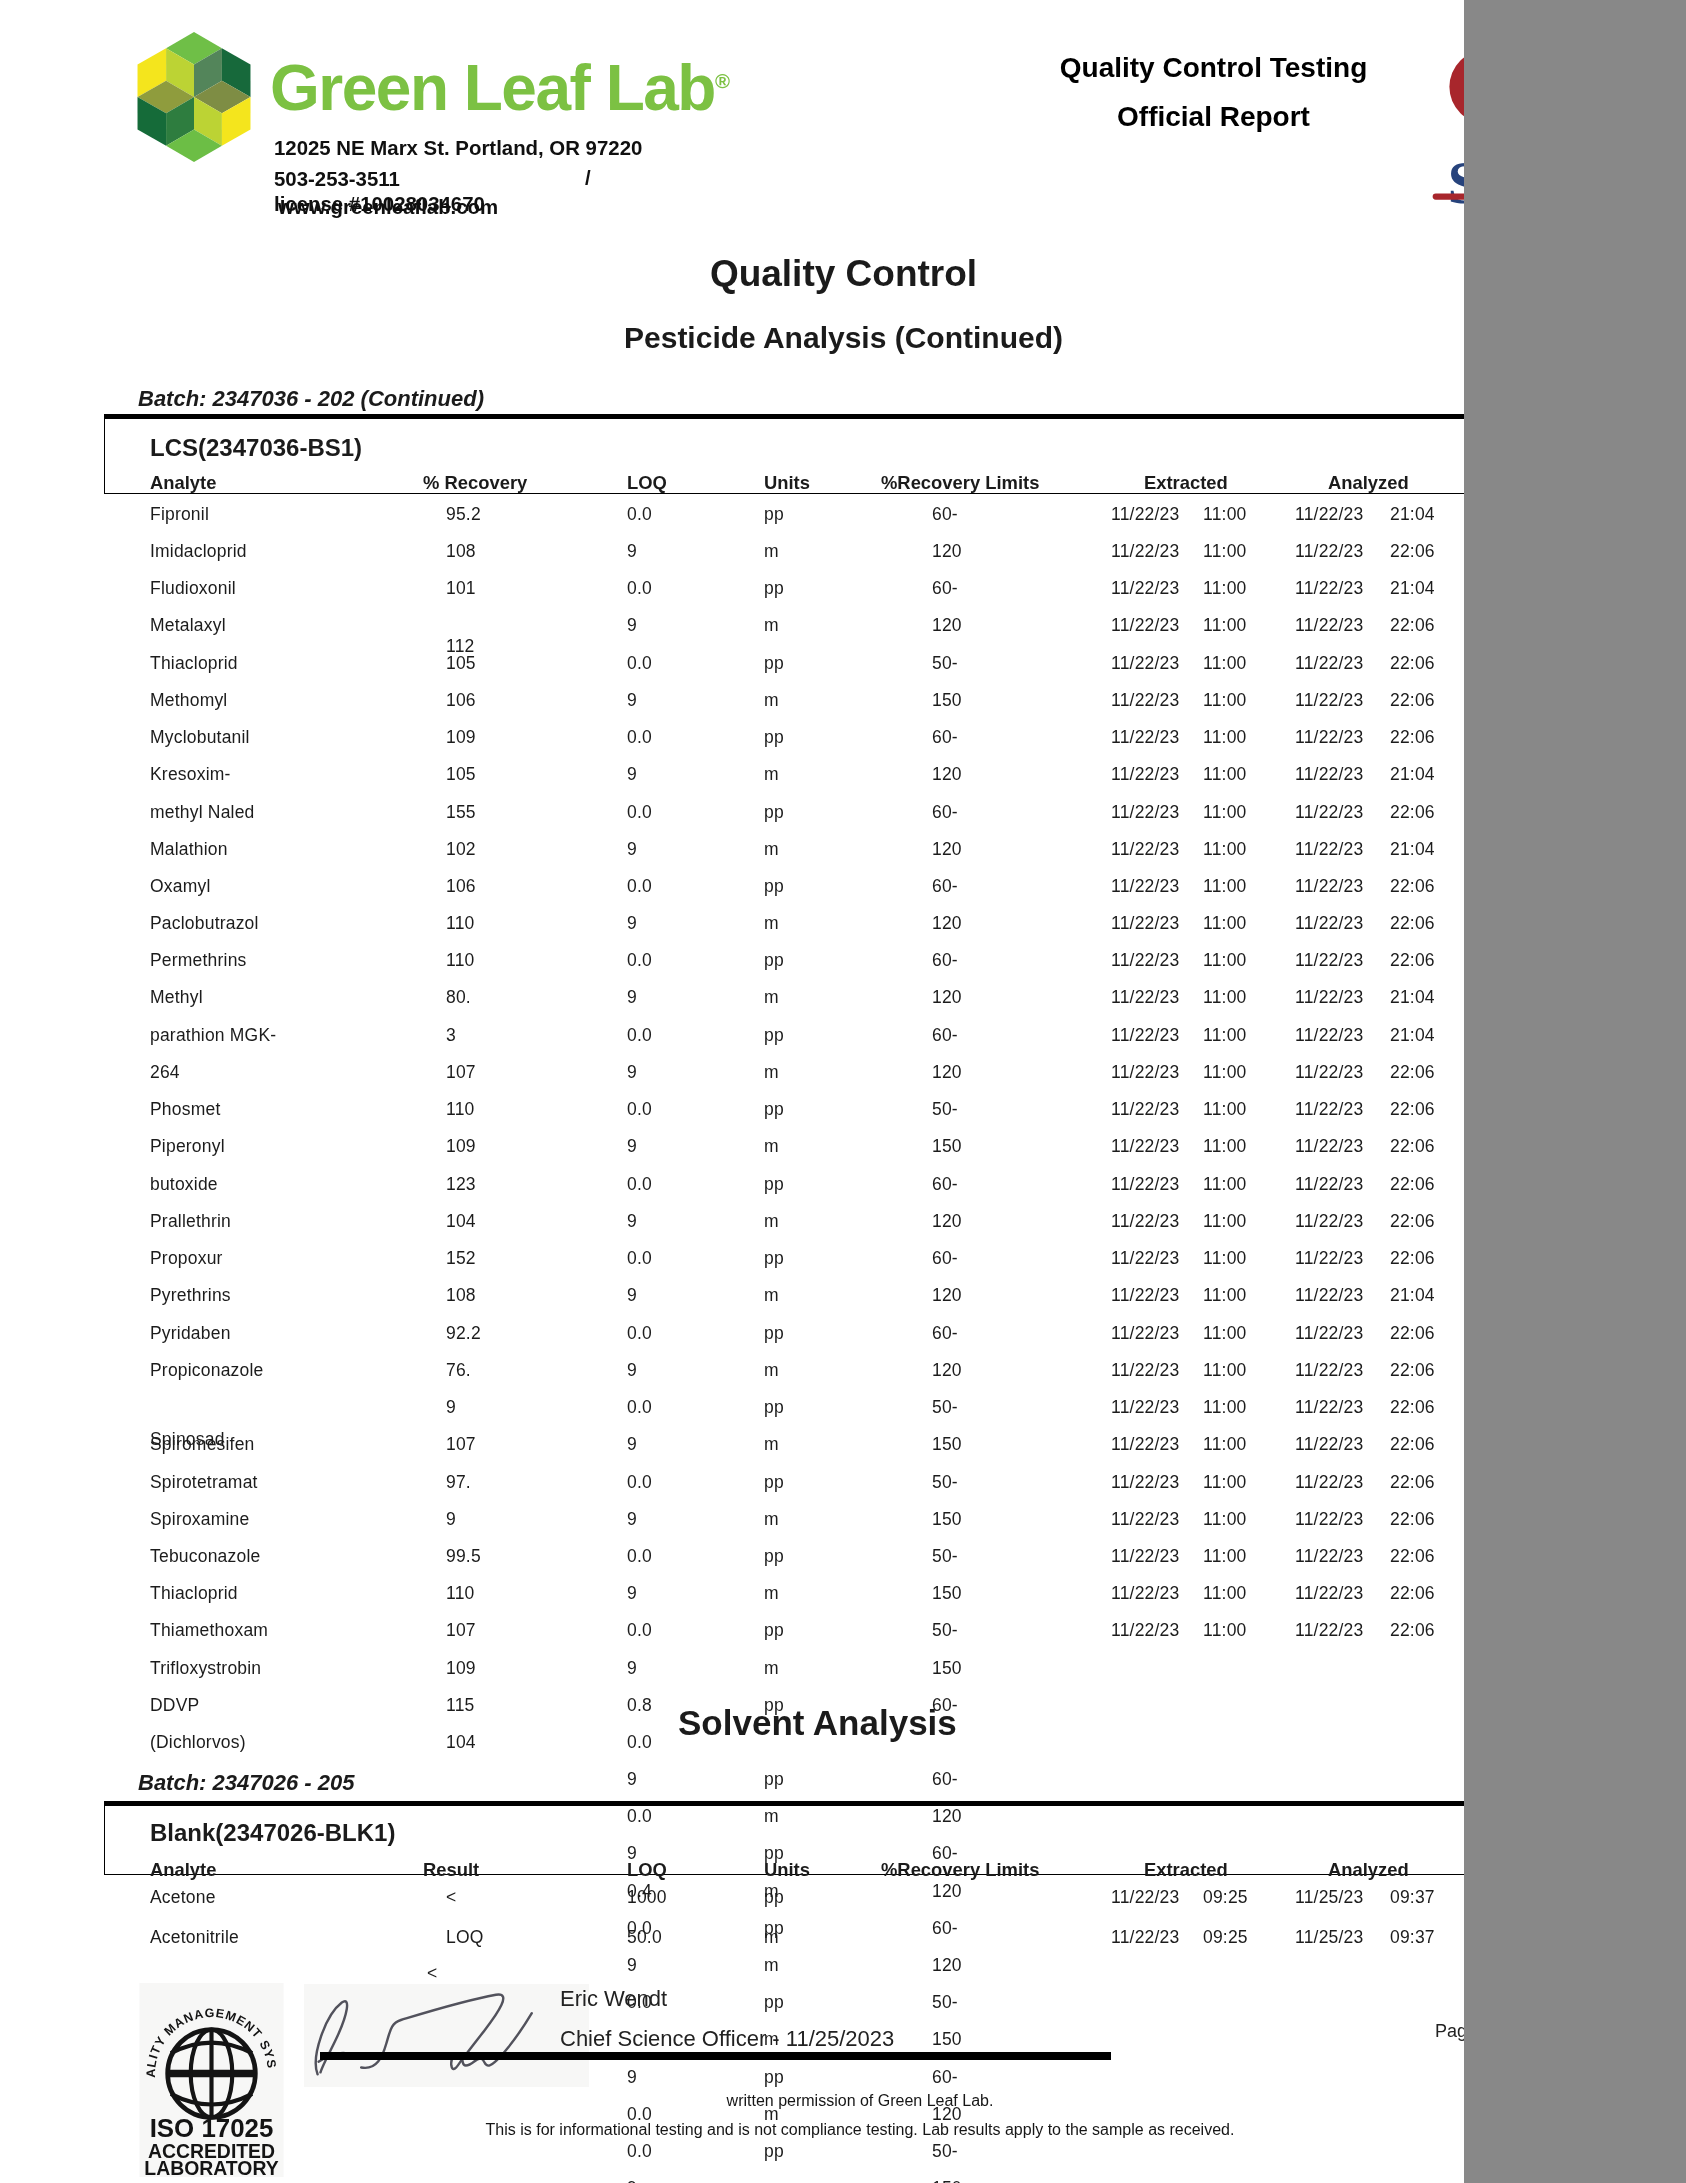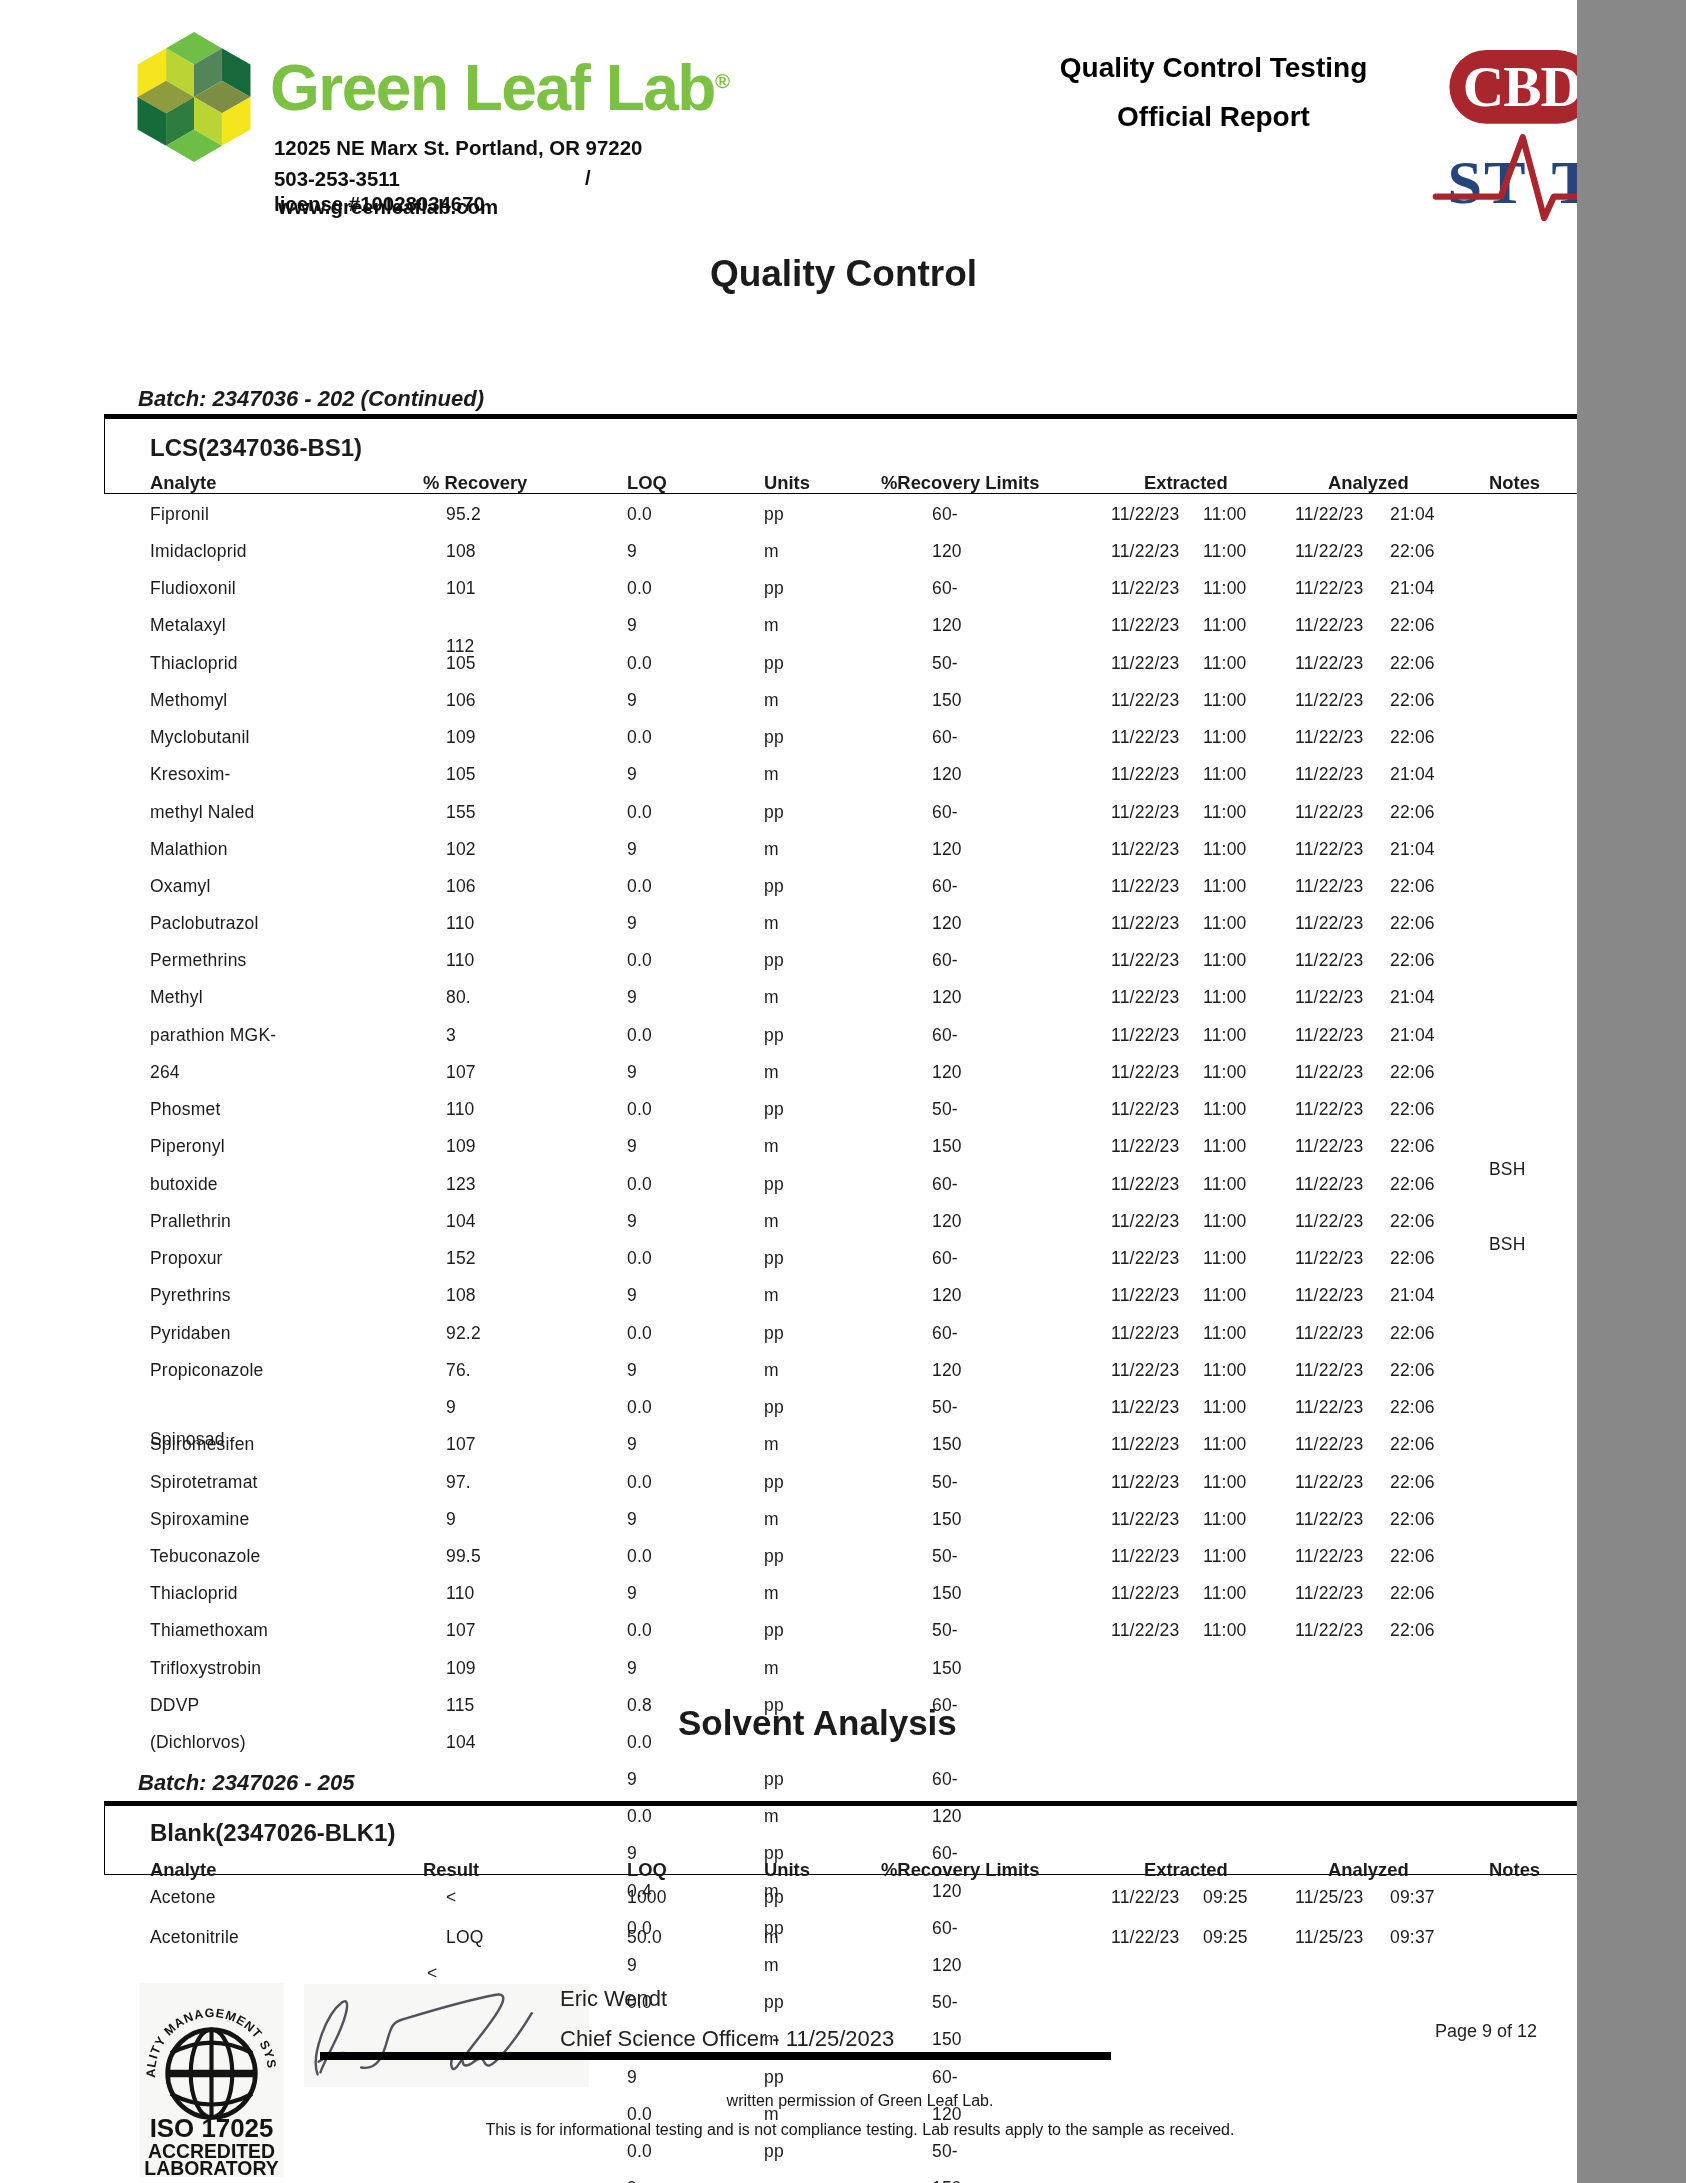--- a/index.html
+++ b/index.html
@@ -1,17 +1,17 @@
 <!DOCTYPE html>
 <html style="font-size:7.8px"><head>
 <meta charset="utf-8">
 <title>Quality Control Testing Official Report</title>
 <style>
   html,body{margin:0;padding:0;background:#888;}
-  .page{position:relative;width:1577px;height:2183px;background:#ffffff;overflow:hidden;
+  .page{position:relative;width:1464px;height:2183px;background:#ffffff;overflow:hidden;
         font-family:"Liberation Sans",sans-serif;color:#1b1b1b;}
   .abs{position:absolute;white-space:nowrap;}
   
   .wordmark{font-size:64px;font-weight:800;letter-spacing:-1.5px;color:#7cc143;}
   .wordmark-reg{font-size:20.4px;font-weight:700;color:#7cc143;vertical-align:super;}
   .addr{font-size:20.4px;font-weight:700;color:#101010;letter-spacing:0px;}
   .report-title{font-size:28px;font-weight:800;color:#000;line-height:1.0;text-align:center;width:437px;}
   
   .h-main{font-size:37px;font-weight:800;}
   .h-sub{font-size:30px;font-weight:800;}
@@ -61,20 +61,21 @@
   <svg class="abs" style="left:1429px;top:42px;" width="171" height="179" viewBox="0 0 352 368">
     <rect x="42" y="16" width="298" height="152" rx="76" fill="#a8262c"></rect>
     <text x="191" y="131" text-anchor="middle" font-family="Liberation Serif, serif" font-weight="bold" font-size="118" fill="#ffffff" letter-spacing="-2">CBD</text>
     <text x="38" y="332" font-family="Liberation Serif, serif" font-weight="bold" font-size="128" fill="#27437c" letter-spacing="4">ST</text>
     <text x="252" y="332" font-family="Liberation Serif, serif" font-weight="bold" font-size="128" fill="#27437c">T</text>
     <polyline points="14,318 148,318 193,196 237,362 257,318 338,318" fill="none" stroke="#a8262c" stroke-width="13" stroke-linejoin="round" stroke-linecap="round"></polyline>
     <text x="330" y="356" font-size="30" fill="#a8262c" font-family="Liberation Sans, sans-serif">®</text>
   </svg>
 
   <div class="abs h-main" style="left:0px;top:253px;width:1687px;text-align:center;">Quality Control</div>
+  <div class="abs h-sub" style="left:0px;top:321px;width:1687px;text-align:center;">Pesticide Analysis (Continued)</div>
   <div class="abs batch" style="left:138px;top:386px;">Batch: 2347036 - 202 (Continued)</div>
 
   <div class="box" style="left:104px;top:414px;width:1478px;height:74px;"></div>
   <div class="abs boxtitle" style="left:150px;top:434px;">LCS(2347036-BS1)</div>
   <div id="lcs-headers">
       <span class="abs thead" style="left: 150px; top: 472px;">Analyte</span>
       <span class="abs thead" style="left: 423px; top: 472px;">% Recovery</span>
       <span class="abs thead" style="left: 627px; top: 472px;">LOQ</span>
       <span class="abs thead" style="left: 764px; top: 472px;">Units</span>
       <span class="abs thead" style="left: 881px; top: 472px;">%Recovery Limits</span>

